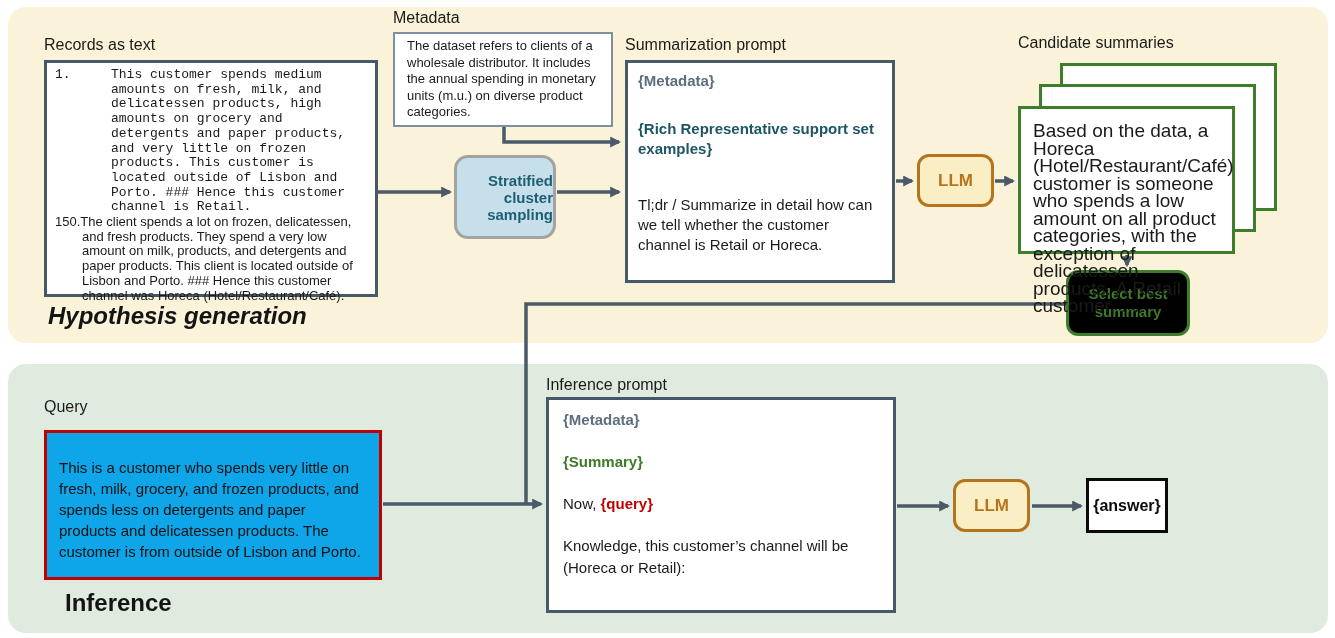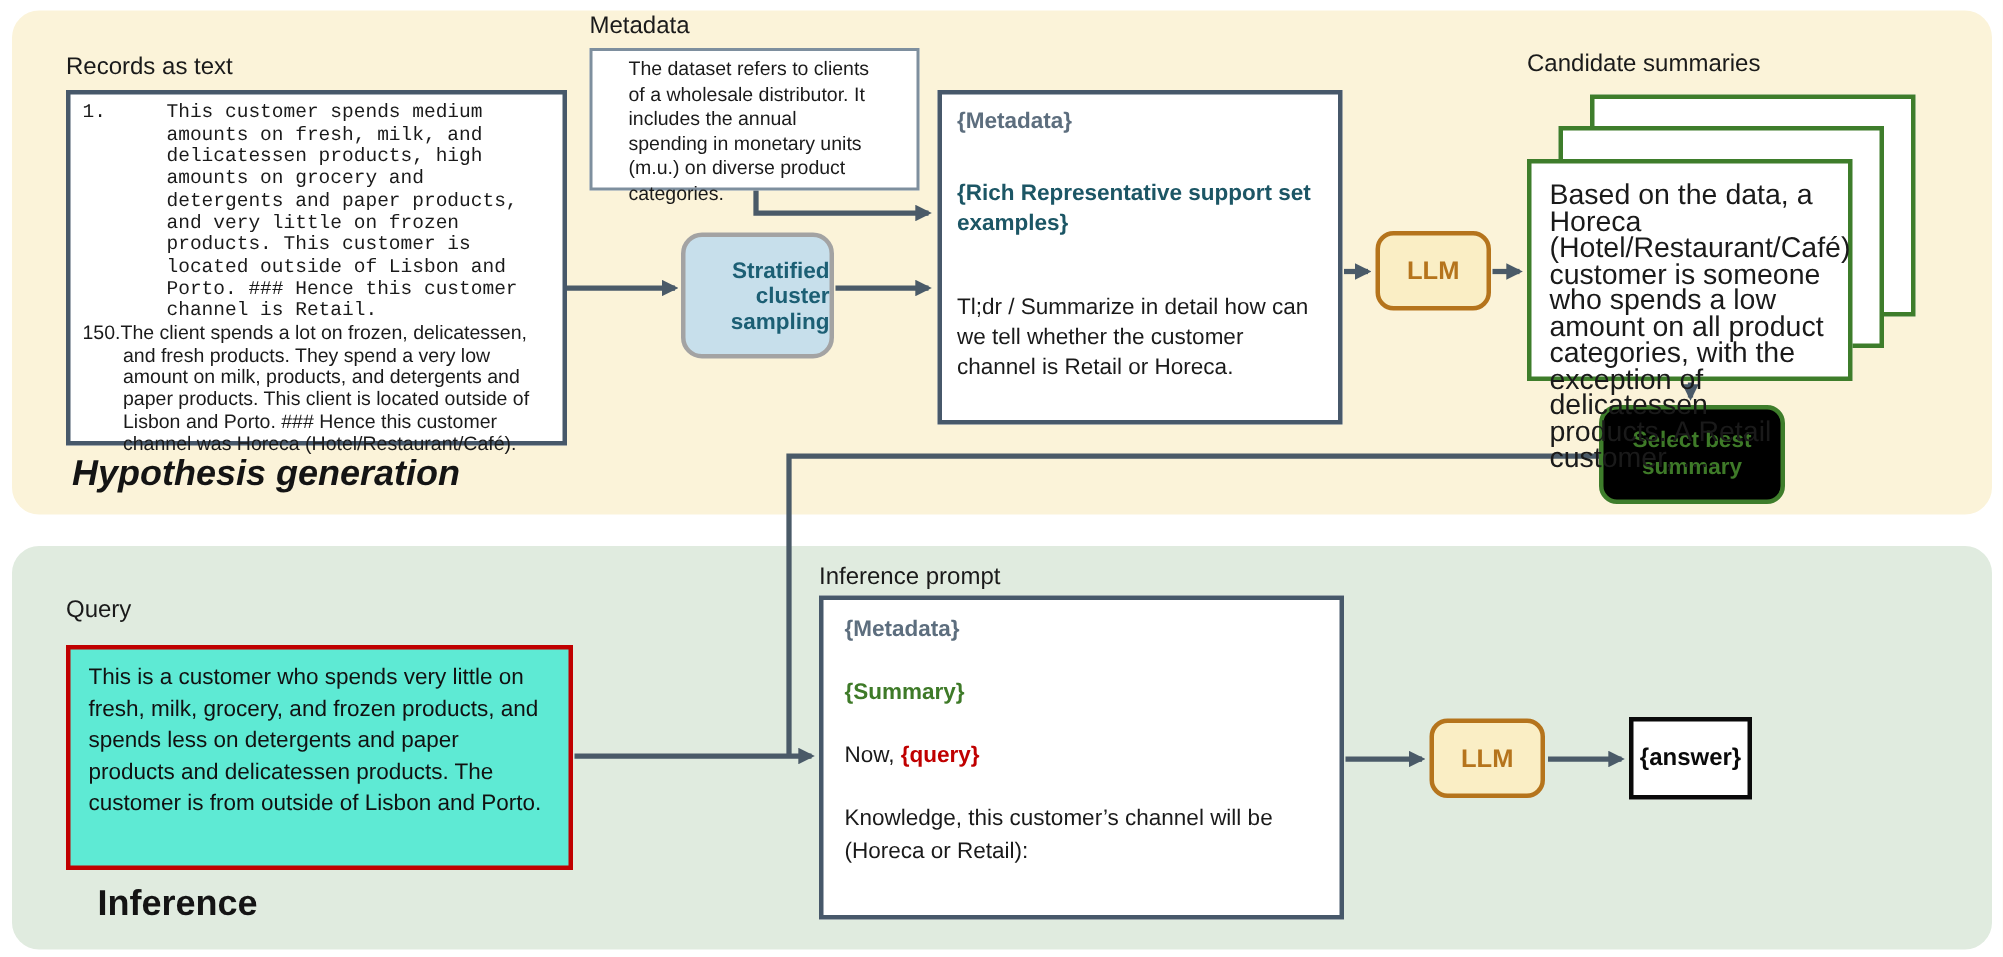--- a/index.html
+++ b/index.html
@@ -16,21 +16,21 @@
   .section-title{position:absolute;z-index:3;font-size:24px;font-weight:bold;color:#141414;}
 
   .records-box{left:44px;top:60px;width:334px;height:237px;background:#ffffff;
     border:3px solid #47586a;padding:5px 8px;font-size:13px;line-height:14.7px;}
   .rec-item{margin:0;}
   .rec-1{padding-left:56px;text-indent:-56px;font-family:Liberation Mono, monospace;}
   .rec-1 .rec-num{display:inline-block;width:56px;text-indent:0;}
   .rec-2{padding-left:27px;text-indent:-27px;}
 
   .metadata-box{left:393px;top:32px;width:220px;height:95px;background:#ffffff;
-    border:2.5px solid #7e8f9e;padding:4px 24px;font-size:13px;line-height:16.5px;}
+    border:2.5px solid #7e8f9e;padding:4px 12px;font-size:13px;line-height:16.5px;}
 
   .sampling-box{left:454px;top:155px;width:102px;height:84px;background:#c7dfeb;
     border:3px solid #a3a3a3;border-radius:14px;display:flex;align-items:center;justify-content:center;
     text-align:right;font-weight:bold;font-size:15px;line-height:17px;color:#1c5f74;}
 
   .summ-box{left:625px;top:60px;width:270px;height:223px;background:#ffffff;
     border:3px solid #47586a;padding:8px 10px;font-size:15px;line-height:20px;}
   .ph-gray{color:#5d6e7e;font-weight:bold;margin:0 0 28px 0;}
   .ph-teal{color:#1c5665;font-weight:bold;margin:0 0 36px 0;}
   .summ-instruction{margin:0;color:#1a1a1a;}
@@ -44,22 +44,22 @@
   .cand-card{position:absolute;width:217px;height:148px;background:#ffffff;
     border:3px solid #3e7d2b;box-sizing:border-box;}
   .cand-back{left:1060px;top:63px;z-index:3;}
   .cand-mid{left:1039px;top:84px;z-index:4;}
   .cand-front{left:1018px;top:106px;z-index:5;padding:13px 12px;font-size:19px;line-height:17.5px;}
 
   .select-box{left:1066px;top:270px;width:124px;height:66px;background:#000000;
     border:3px solid #3e7d2b;border-radius:12px;display:flex;align-items:center;justify-content:center;
     text-align:center;font-weight:bold;font-size:15px;line-height:18px;color:#3e7a28;}
 
-  .query-box{left:44px;top:430px;width:338px;height:150px;background:#5eead4;
-    border:3.5px solid #c00000;padding:8px 12px;font-size:15px;line-height:21px;color:#111;}
+  .query-box{left:44px;top:430px;width:338px;height:150px;background:#0ea5e9;
+    border:3.5px solid #c00000;padding:24px 12px;font-size:15px;line-height:21px;color:#111;}
 
   .inf-box{left:546px;top:397px;width:350px;height:216px;background:#ffffff;
     border:3px solid #47586a;padding:9px 14px;font-size:15px;line-height:22px;}
   .inf-box p{margin:0;}
   .inf-gap{margin-bottom:20px !important;}
   .bold{font-weight:bold;}
   .txt-red{color:#c00000;font-weight:bold;}
   .txt-green{color:#3e7a28;font-weight:bold;}
   .txt-gray{color:#5d6e7e;font-weight:bold;}
 
@@ -105,20 +105,21 @@
   <div class="box-label" style="left:393px;top:9px;width:220px;">Metadata</div>
 
   <div class="node metadata-box">
     <span>The dataset refers to clients of a wholesale distributor. It includes the annual spending in monetary units (m.u.) on diverse product categories.</span>
   </div>
 
   <div class="node sampling-box">
     <span>Stratified cluster sampling</span>
   </div>
 
+  <div class="box-label" style="left:625px;top:36px;width:270px;">Summarization prompt</div>
 
   <div class="node summ-box">
     <p class="ph-gray">{Metadata}</p>
     <p class="ph-teal">{Rich Representative support set examples}</p>
     <p class="summ-instruction">Tl;dr / Summarize in detail how can we tell whether the customer channel is Retail or Horeca.</p>
   </div>
 
   <div class="node llm-box llm-top">
     <span>LLM</span>
   </div>

